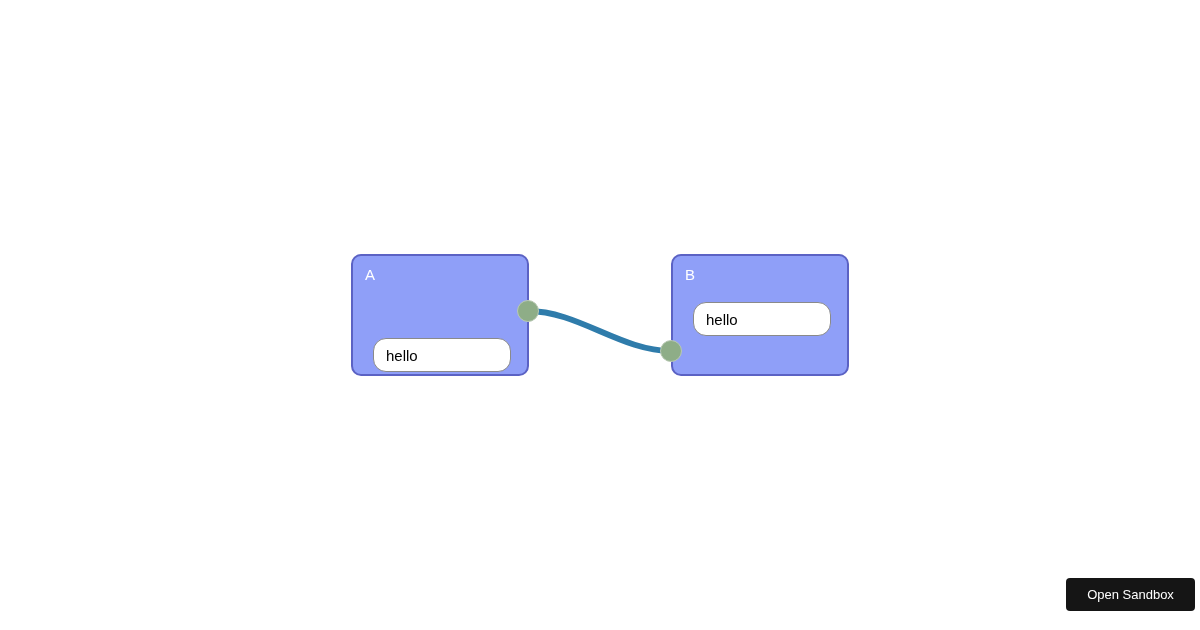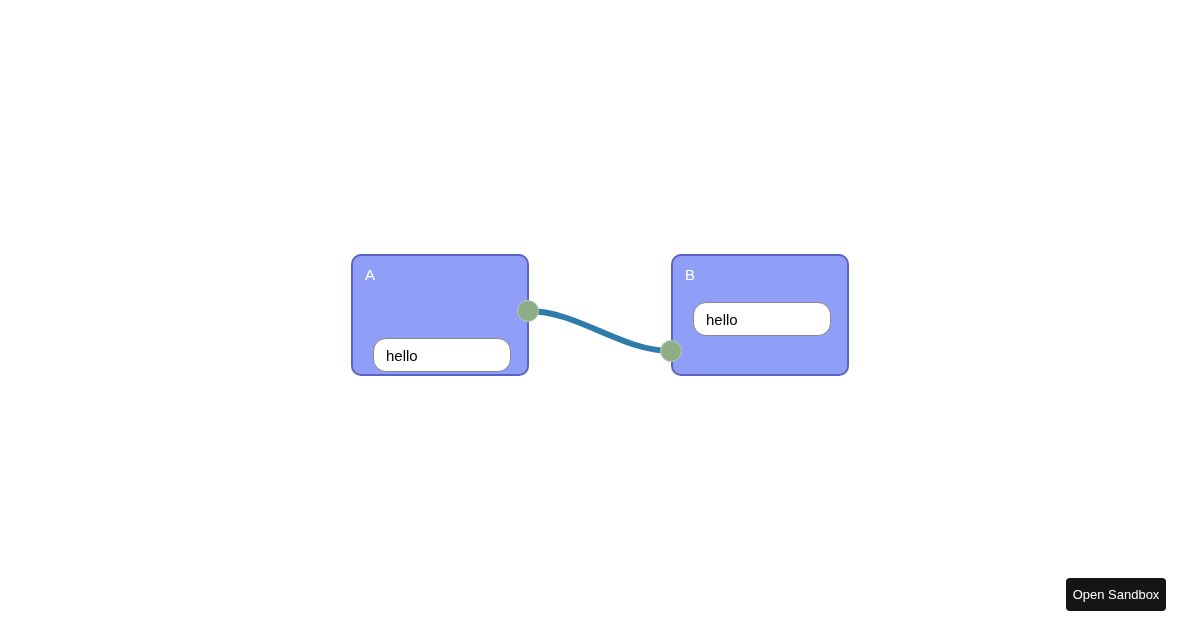--- a/index.html
+++ b/index.html
@@ -114,21 +114,21 @@
   #handle-b-target {
     left: 660px;
     top: 340px;
   }
 
   
   #open-sandbox-button {
     position: absolute;
     left: 1066px;
     top: 578px;
-    width: 100px;
+    width: 129px;
     height: 33px;
     background: #151515;
     color: #ffffff;
     border: none;
     border-radius: 4px;
     font-size: 13px;
     font-family: "Liberation Sans", sans-serif;
     line-height: 33px;
     text-align: center;
     padding: 0;

